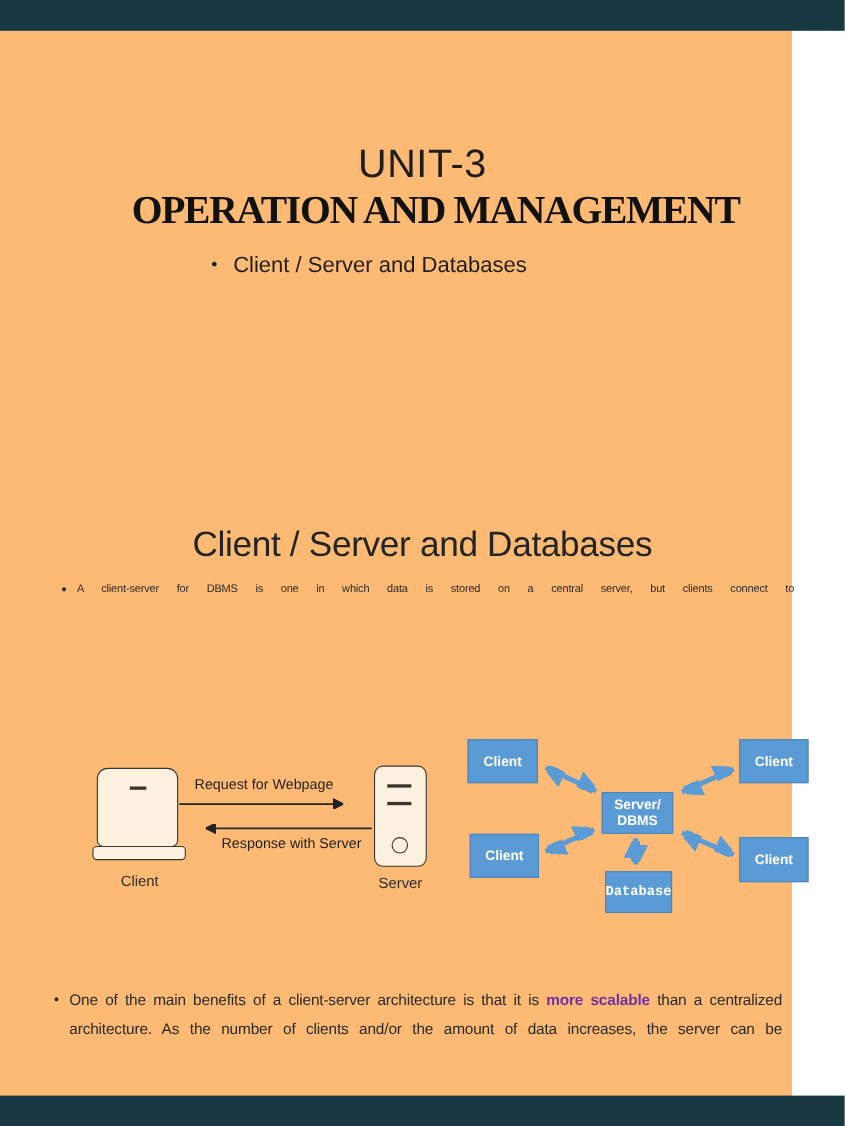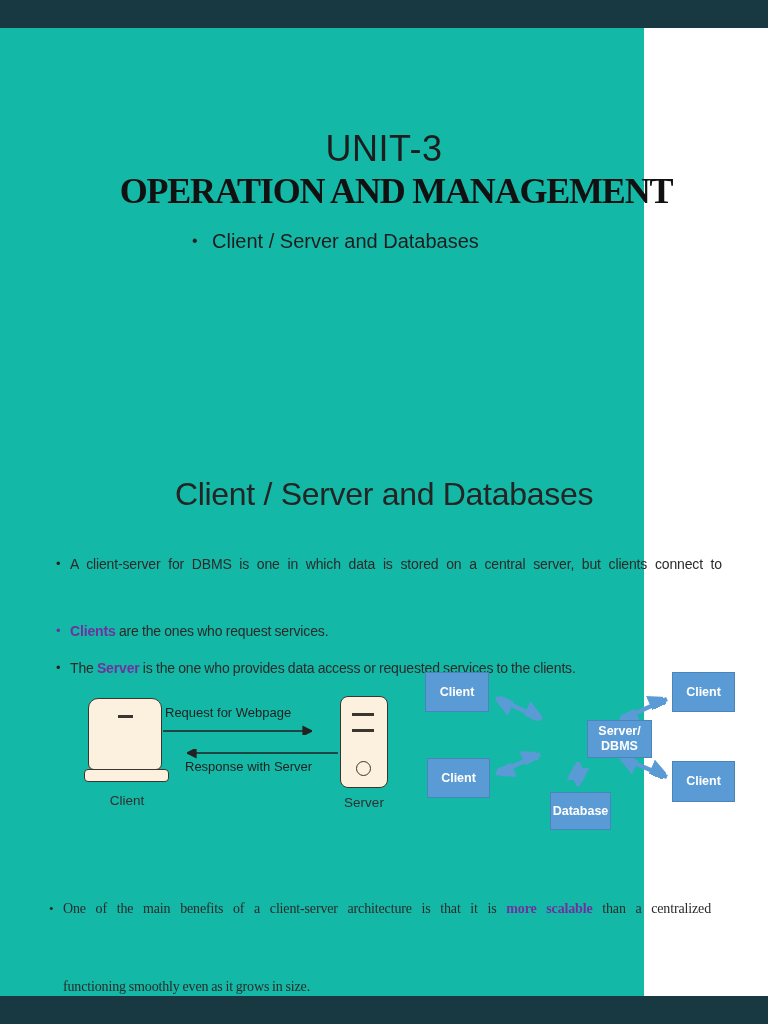--- a/index.html
+++ b/index.html
@@ -1,78 +1,78 @@
 <!DOCTYPE html>
 <html><head>
 <meta charset="utf-8">
 <style>
   * { margin:0; padding:0; box-sizing:border-box; }
   html,body { width:768px; height:1024px; background:#fff; overflow:hidden;
               font-family:"Liberation Sans", sans-serif; }
-  .page { position:relative; width:644px; height:1024px; background:#14b8a6; }
+  .page { position:relative; width:720px; height:1024px; background:#fdba74; }
 
   .bar { position:absolute; left:0; width:768px; height:28px; background:#183942; z-index:50; }
   .bar.top { top:0; }
   .bar.bottom { top:996px; }
 
   
   .title1 { position:absolute; top:128px; left:0; width:768px; text-align:center;
             font-size:36px; font-weight:400; color:#1d1d1d; letter-spacing:.5px; }
   .title2 { position:absolute; top:170px; left:12px; width:768px; text-align:center;
             font-size:36px; font-weight:700; color:#111; letter-spacing:-1.2px;font-family:Liberation Serif, serif; }
   .s1-bullets { position:absolute; top:228px; left:212px; }
   .s1-bullet { position:relative; font-size:20px; color:#1d1d1d; height:32px; line-height:26px; }
   .s1-bullet::before { content:"\2022"; position:absolute; left:-20px; top:0;
             font-size:16px; color:#222; }
 
   
   .heading2 { position:absolute; top:476px; left:0; width:768px; text-align:center;
             font-size:32px; font-weight:400; color:#242424; letter-spacing:-.3px; }
-  .bline { position:absolute; left:70px; width:652px; font-size:14px; color:#2a2a2a;
-            line-height:18px; letter-spacing:-.15px; word-spacing:-.5px; white-space:nowrap;margin-top:28px; }
+  .bline { position:absolute; left:70px; width:652px; font-size:10px; color:#2a2a2a;
+            line-height:18px; letter-spacing:-.15px; word-spacing:-.5px; white-space:nowrap; }
   .bline::before { content:"\2022"; position:absolute; left:-14px; top:0; font-size:13px; color:#222; }
   .bline.nodot::before { content:""; }
   .bline.pdot::before { color:#7030a0; }
   .just { text-align:justify; text-align-last:justify; }
   .purple { color:#7030a0; font-weight:700; }
 
   
   .ldiag { position:absolute; left:80px; top:655px; width:330px; height:165px; }
   .cream { background:#fcf1de; border:1.5px solid #3a362f; position:absolute; }
   .laptop { left:8px; top:43px; width:74px; height:72px; border-radius:10px 10px 6px 6px; }
   .laptop-base { left:4px; top:114px; width:85px; height:13px; border-radius:4px; }
   .laptop-dash { position:absolute; left:38px; top:60px; width:15px; height:2.5px; background:#3a362f; }
   .tower { left:260px; top:41px; width:48px; height:92px; border-radius:8px; }
   .tower-line { position:absolute; width:22px; height:2.5px; background:#3a362f; left:272px; }
   .tl1 { top:58px; } .tl2 { top:74px; }
   .tower-circle { position:absolute; left:276px; top:106px; width:15px; height:15px;
             border:1.6px solid #3a362f; border-radius:50%; background:transparent; }
   .ld-label { position:absolute; font-size:13.5px; color:#2f2f2f; text-align:center; }
   .ld-client { left:4px; top:138px; width:86px; }
   .ld-server { left:256px; top:140px; width:56px; }
-  .ld-arrowtext { position:absolute; font-size:13px; color:#1f1f1f; text-align:left; }
+  .ld-arrowtext { position:absolute; font-size:13px; color:#1f1f1f; text-align:center; }
   .ld-req { left:85px; top:50px; width:150px; }
   .ld-res { left:105px; top:104px; width:160px; }
   .ldiag svg, .rdiag svg { position:absolute; left:0; top:0; }
 
   
   .rdiag { position:absolute; left:420px; top:655px; width:330px; height:190px; }
   .bluebox { position:absolute; background:#5b9bd5; border:1.5px solid #4a84bd; color:#fff;
             display:flex; flex-direction:column; align-items:center; justify-content:center;
             font-size:12.5px; font-weight:600; line-height:15px; z-index:5; }
   .bb-tl { left:5px; top:17px; width:64px; height:40px; }
   .bb-tr { left:252px; top:17px; width:63px; height:40px; }
   .bb-bl { left:7px; top:103px; width:63px; height:40px; }
   .bb-br { left:252px; top:106px; width:63px; height:41px; }
-  .bb-c  { left:127px; top:65px; width:65px; height:38px;margin-left:40px; }
-  .bb-db { left:130px; top:137px; width:61px; height:38px; }
+  .bb-c  { left:127px; top:65px; width:65px; height:38px; }
+  .bb-db { left:130px; top:137px; width:61px; height:38px;font-family:Liberation Mono, monospace; }
 
   
   .pline { position:absolute; left:63px; width:648px; font-size:14px; color:#2a2a2a;
-            line-height:18px; letter-spacing:-.15px; word-spacing:-.5px; white-space:nowrap;font-family:Liberation Serif, serif; }
+            line-height:18px; letter-spacing:-.15px; word-spacing:-.5px; white-space:nowrap; }
   .pline::before { content:""; }
   .pline.dotted::before { content:"\2022"; position:absolute; left:-14px; top:0; font-size:13px; color:#222; }
   .t527{top:527px}.t561{top:561px}.t594{top:594px}.t631{top:631px}
   .t900{top:900px}.t926{top:926px}.t952{top:952px}.t978{top:978px}
 </style>
 </head>
 <body>
 
 <div class="page">
 
@@ -80,22 +80,20 @@
 
   <div class="title1">UNIT-3</div>
   <div class="title2">OPERATION AND MANAGEMENT</div>
   <div class="s1-bullets">
     <div class="s1-bullet">Client / Server and Databases</div>
   </div>
 
   <div class="heading2">Client / Server and Databases</div>
 
   <div class="bline just t527">A client-server for DBMS is one in which data is stored on a central server, but clients connect to</div>
-  <div class="bline pdot t594"><span class="purple">Clients</span><span> are the ones who request services.</span></div>
-  <div class="bline t631"><span>The </span><span class="purple">Server</span><span> is the one who provides data access or requested services to the clients.</span></div>
 
   <div class="ldiag">
     <svg width="330" height="165">
       <defs>
         <marker id="mdark" markerWidth="6" markerHeight="6" refX="6" refY="3.5" orient="auto">
           <path d="M0,0 L7,3.5 L0,7 z" fill="#222222"></path>
         </marker>
       </defs>
       <line x1="83" y1="76" x2="232" y2="76" stroke-width="1.6" marker-end="url(#mdark)" stroke="#222222"></line>
       <line x1="258" y1="98" x2="107" y2="98" stroke-width="1.6" marker-end="url(#mdark)" stroke="#222222"></line>
@@ -144,16 +142,16 @@
     <div class="bluebox bb-c">
       <span>Server/</span>
       <span>DBMS</span>
     </div>
     <div class="bluebox bb-db">
         <span>Database</span>
       </div>
   </div>
 
   <div class="pline dotted just t900"><span>One of the main benefits of a client-server architecture is that it is </span><span class="purple">more scalable</span><span> than a centralized</span></div>
-  <div class="pline t978">functioning smoothly even as it grows in size.</div>
+  <div class="pline just t926">architecture. As the number of clients and/or the amount of data increases, the server can be</div>
 
   <div class="bar bottom"></div>
 </div>
 
 </body></html>

